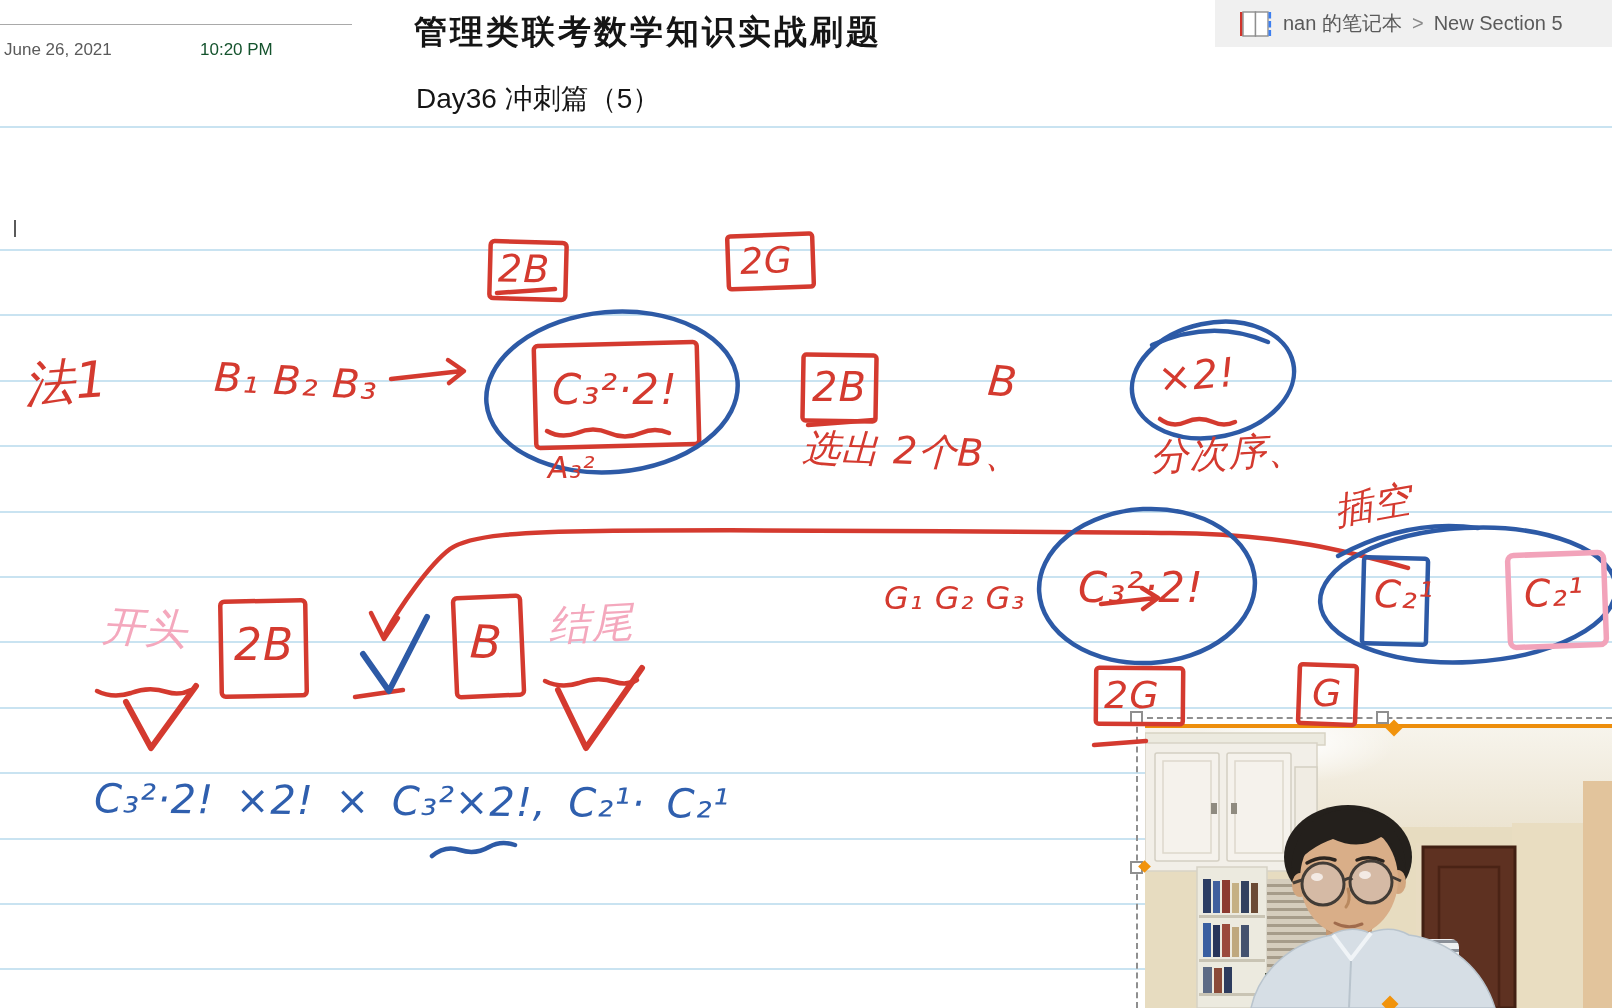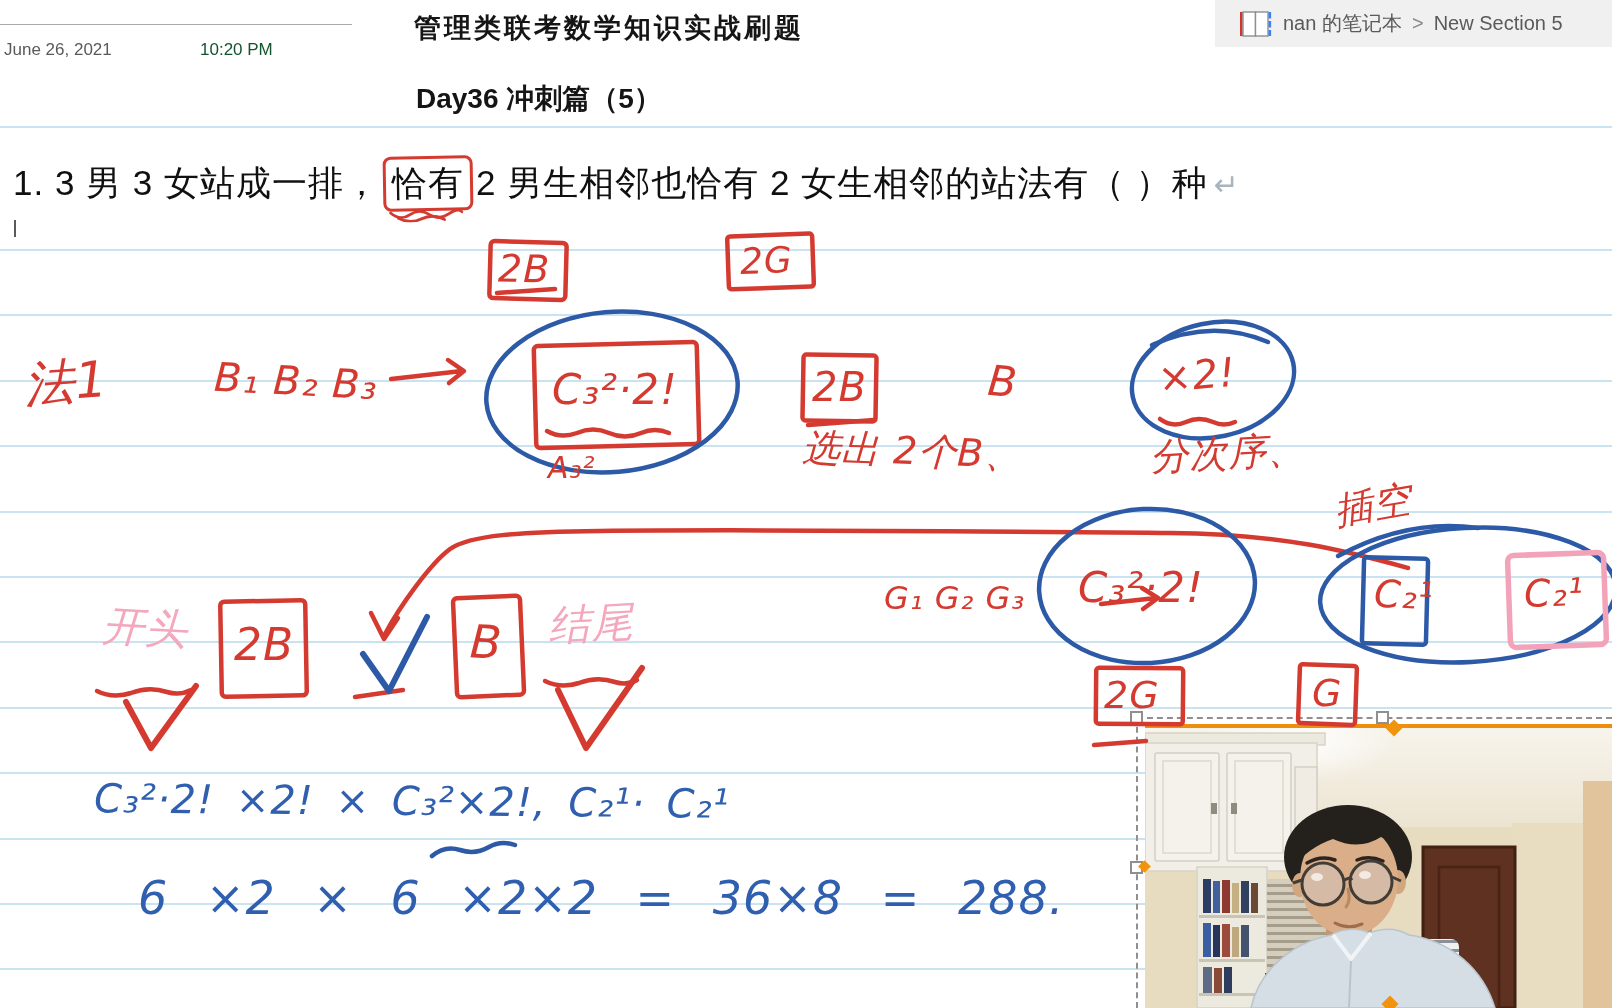--- a/index.html
+++ b/index.html
@@ -6,22 +6,22 @@
   .stage{position:relative;width:1612px;height:1008px;overflow:hidden;background:#ffffff;
          font-family:"Liberation Sans","DejaVu Sans",sans-serif;}
   
   .rules{position:absolute;left:0;top:249px;width:1612px;height:760px;z-index:1;
          background-image:repeating-linear-gradient(to bottom,#c9e3f1 0,#c9e3f1 2px,transparent 2px,transparent 65.4px);}
   .rule-single{position:absolute;left:0;top:126px;width:1612px;height:2px;background:#c9e3f1;z-index:1;}
   
   .date-divider{position:absolute;left:0;top:24px;width:352px;height:1px;background:#a9a9a9;z-index:2;}
   .date{position:absolute;left:4px;top:40px;font-size:17px;color:#5a5a5a;z-index:2;}
   .time{position:absolute;left:200px;top:40px;font-size:17px;color:#14532d;z-index:2;}
-  .title{position:absolute;left:414px;top:10px;font-size:27px;font-weight:bold;color:#151515;letter-spacing:3px;z-index:2;white-space:nowrap;}
-  .subtitle{position:absolute;left:416px;top:80px;font-size:28px;font-weight:bold;color:#151515;z-index:2;white-space:nowrap;}
+  .title{position:absolute;left:414px;top:10px;font-size:33px;font-weight:bold;color:#151515;letter-spacing:3px;z-index:2;white-space:nowrap;}
+  .subtitle{position:absolute;left:416px;top:80px;font-size:28px;font-weight:normal;color:#151515;z-index:2;white-space:nowrap;}
   
   .crumb{position:absolute;right:0;top:0;width:397px;height:47px;background:#f0f0f0;z-index:2;
          display:flex;align-items:center;gap:10px;padding-left:22px;box-sizing:border-box;overflow:hidden;
          font-size:20px;color:#5a5a5a;white-space:nowrap;}
   .crumb .sep{color:#8a8a8a;}
   
   .question{position:absolute;left:13px;top:156px;font-size:35px;color:#101010;z-index:2;white-space:nowrap;letter-spacing:1px;}
   .hl{position:relative;display:inline-block;border:3px solid #d43a2f;border-radius:8px;padding:1px 6px;margin:0 3px;transform:rotate(-1deg);}
   .hl-squig{position:absolute;left:2px;right:0;bottom:-14px;height:13px;width:92%;}
   .ret{color:#a9b4bd;font-size:30px;margin-left:6px;}
@@ -62,26 +62,20 @@
       <rect x="18.5" y="3" width="12.5" height="24" fill="#ffffff" stroke="#8f8f8f" stroke-width="1.4"></rect>
       <rect x="31.5" y="3" width="2.6" height="6.5" fill="#3d7ff0"></rect>
       <rect x="31.5" y="12" width="2.6" height="6.5" fill="#3d7ff0"></rect>
       <rect x="31.5" y="21" width="2.6" height="6" fill="#3d7ff0"></rect>
     </svg>
     <span>nan 的笔记本</span>
     <span class="sep">&gt;</span>
     <span>New Section 5</span>
   </div>
 
-  <div class="question">
-    <span>1. 3 男 3 女站成一排，</span><span class="hl"><span>恰有</span><svg class="hl-squig" viewBox="0 0 80 12" preserveAspectRatio="none">
-          <path d="M2,3 q10,8 20,2 t20,0 t20,0 t14,-2" fill="none" stroke="#d43a2f" stroke-width="2.6" stroke-linecap="round"></path>
-          <path d="M10,8 q12,6 24,1 t24,1" fill="none" stroke="#d43a2f" stroke-width="2.6" stroke-linecap="round"></path>
-        </svg></span><span>2 男生相邻也恰有 2 女生相邻的站法有（ ）种</span><span class="ret">↵</span>
-  </div>
   <div class="caret"></div>
 
   <div class="cam">
     <svg width="467" height="281" viewBox="0 0 467 281">
       <defs>
         <linearGradient id="ceil" x1="0" y1="0" x2="0" y2="1">
           <stop offset="0" stop-color="#f7f4ec"></stop>
             <stop offset="1" stop-color="#ece4d1"></stop>
         </linearGradient>
         <radialGradient id="glow" cx="0.5" cy="0.5" r="0.5">
@@ -245,15 +239,14 @@
   <div class="ink t-red" style="left:1078px;top:566px;font-size:42px;">C₃²·2!</div>
   <div class="ink t-red" style="left:1104px;top:676px;font-size:38px;">2G</div>
   <div class="ink t-red" style="left:1312px;top:674px;font-size:38px;">G</div>
   <div class="ink t-red" style="left:1374px;top:576px;font-size:38px;transform:rotate(3deg);">C₂¹</div>
   <div class="ink t-red" style="left:1524px;top:574px;font-size:38px;transform:rotate(-2deg);">C₂¹</div>
   <div class="ink t-pink" style="left:102px;top:606px;font-size:42px;transform:rotate(3deg);">开头</div>
   <div class="ink t-red" style="left:234px;top:622px;font-size:44px;">2B</div>
   <div class="ink t-red" style="left:470px;top:618px;font-size:46px;transform:rotate(3deg);">B</div>
   <div class="ink t-pink" style="left:548px;top:602px;font-size:42px;transform:rotate(-3deg);">结尾</div>
   <div class="ink t-blue" style="left:94px;top:780px;font-size:40px;word-spacing:8px;transform:rotate(0.5deg);">C₃²·2! ×2! × C₃²×2!, C₂¹· C₂¹</div>
-  <div class="ink t-blue" style="left:138px;top:874px;font-size:46px;word-spacing:22px;">6 ×2 × 6 ×2×2 = 36×8 = 288.</div>
 
 </div>
 
 </body></html>

